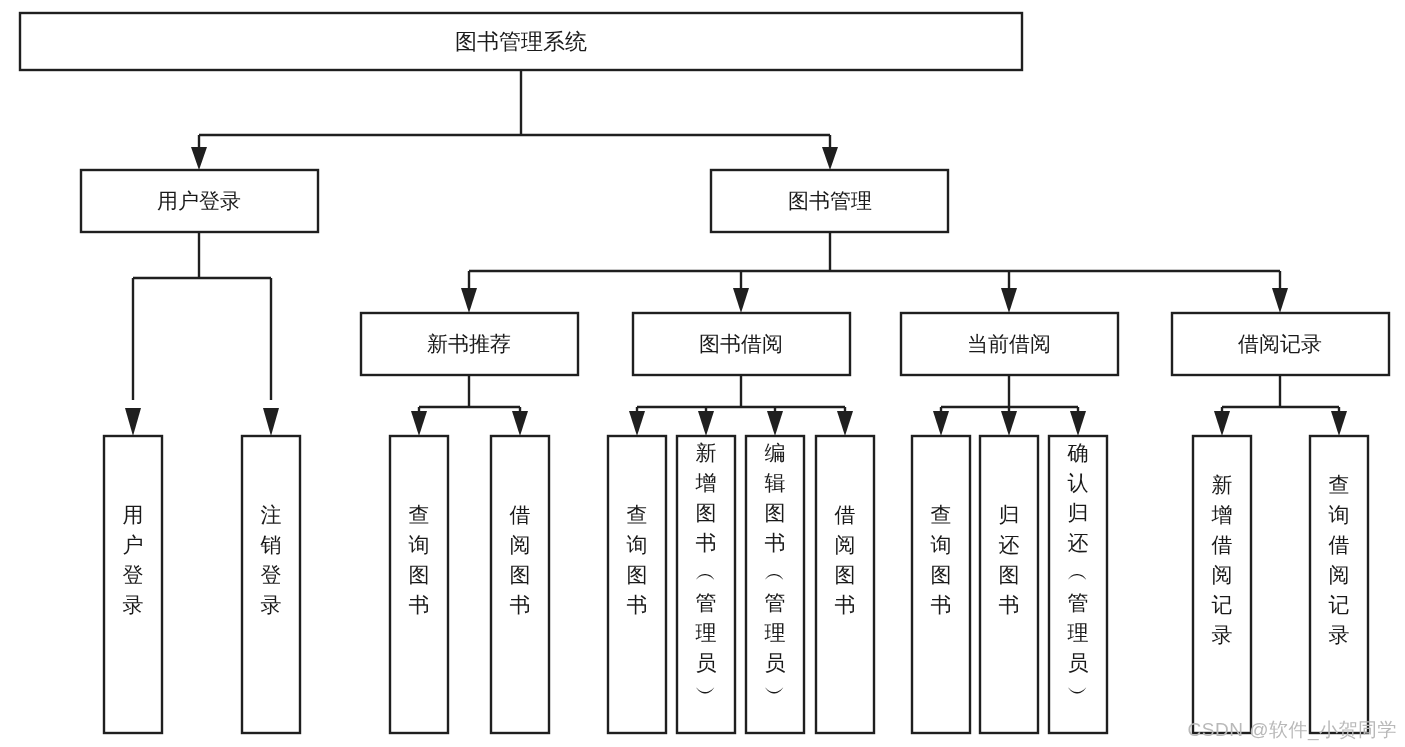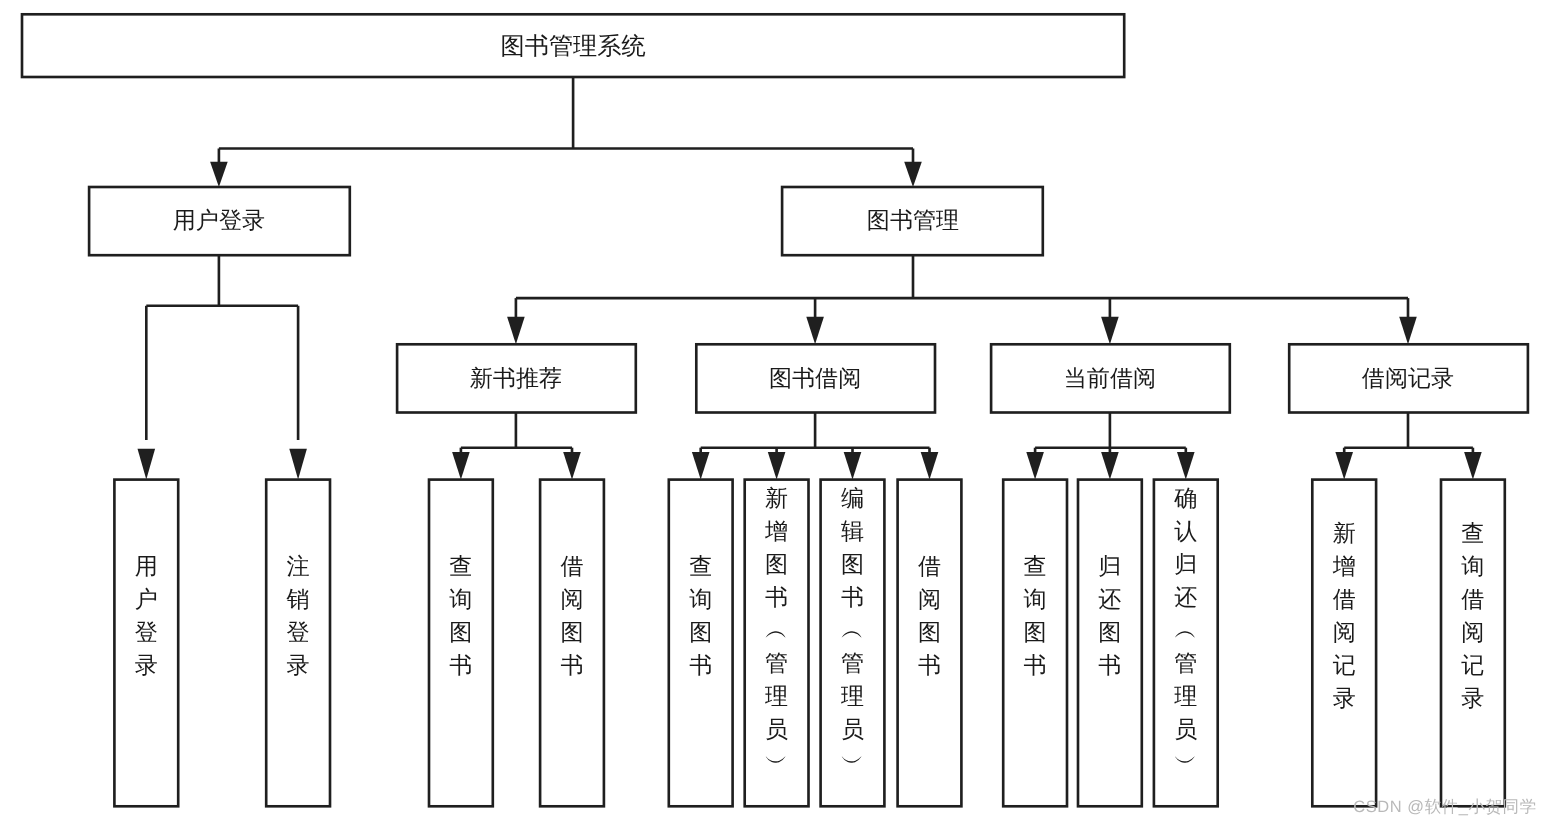--- a/index.html
+++ b/index.html
@@ -58,21 +58,21 @@
   }
   .arrow-head {
     fill: #1f1f1f;
     stroke: none;
   }
   .watermark {
     position: absolute;
     right: 8px;
     bottom: 4px;
     font-family: "Liberation Sans", "DejaVu Sans", sans-serif;
-    font-size: 15px;
+    font-size: 19px;
     color: #b9b9b9;
     white-space: nowrap;
     letter-spacing: 0.5px;
     user-select: none;
   }
 </style>
 </head>
 <body>
 
 <div id="diagram-root">

